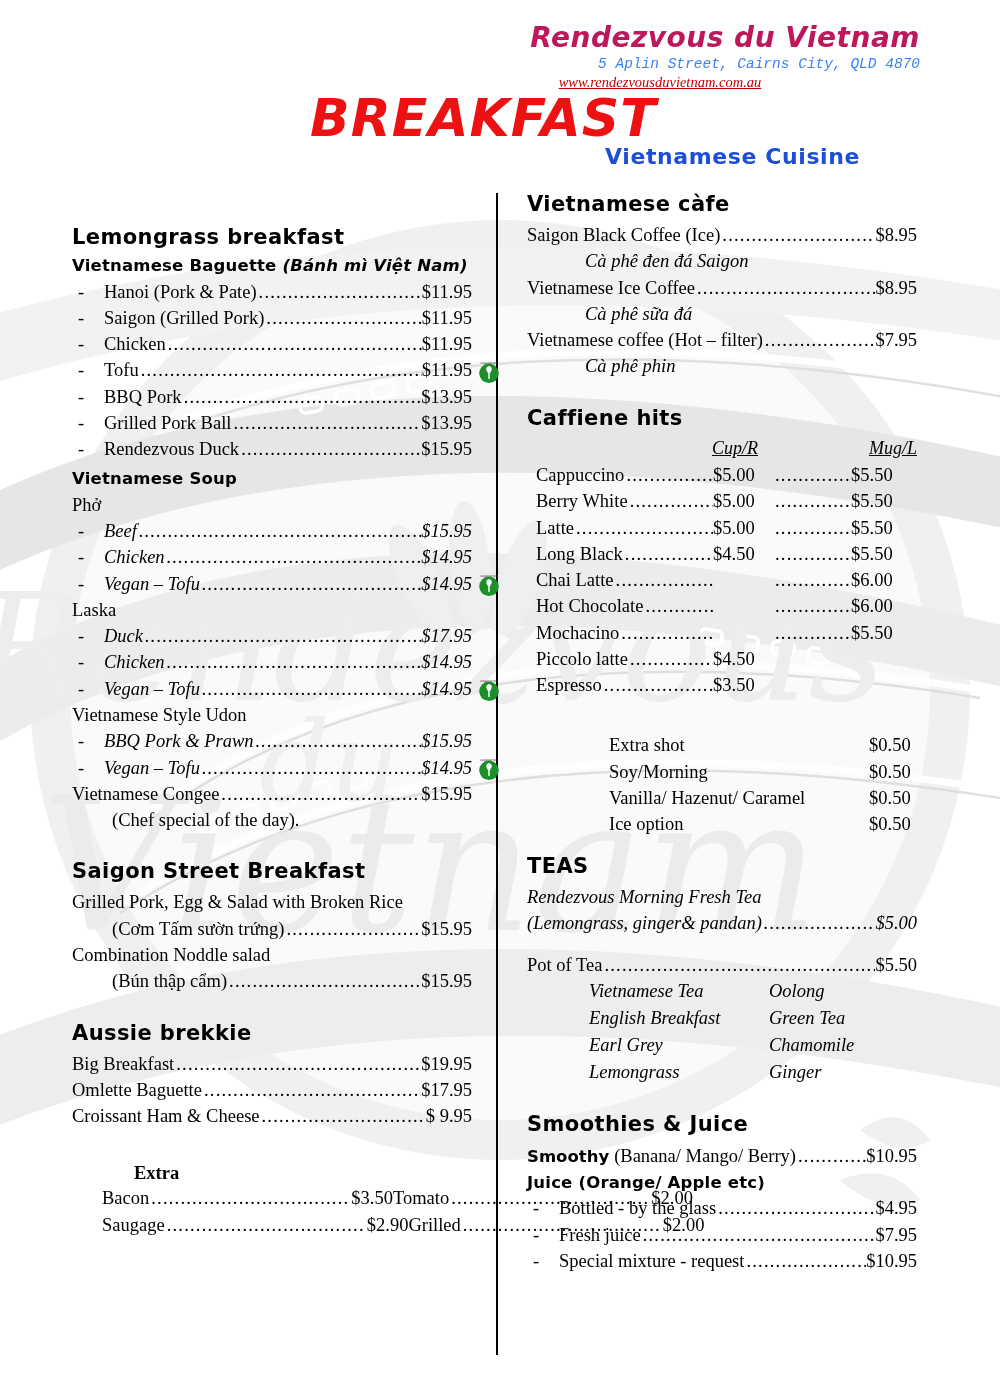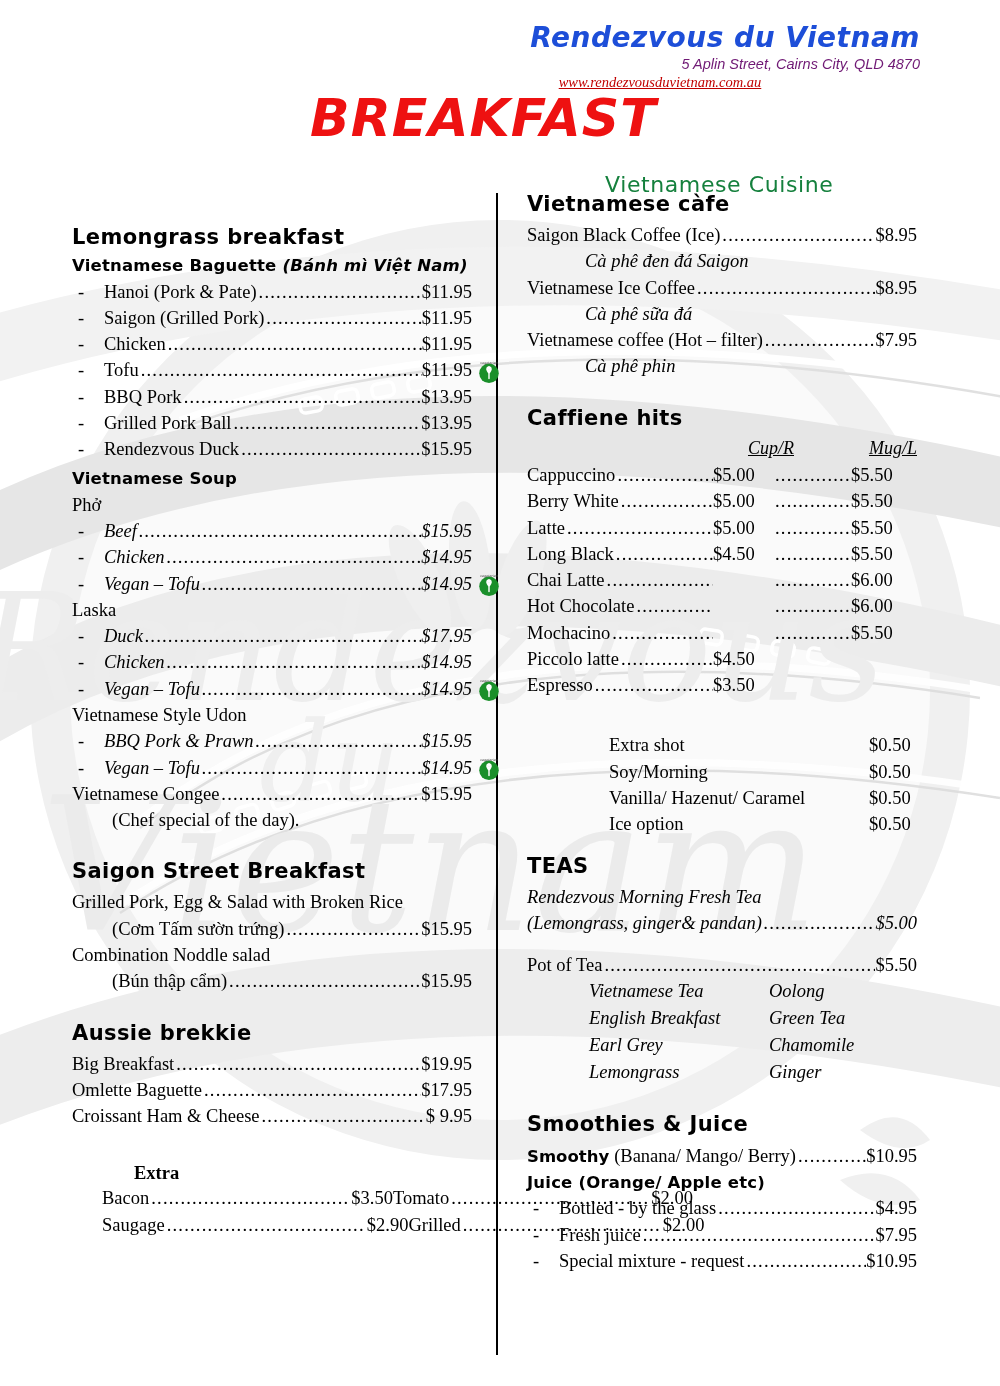--- a/index.html
+++ b/index.html
@@ -16,44 +16,44 @@
   
   .wm{position:absolute;inset:0;pointer-events:none;z-index:0;}
   .wm svg{position:absolute;left:0;top:0;}
 
   
   .brand-block{position:absolute;right:80px;top:24px;text-align:right;z-index:3;width:520px;}
   .brand-name{
     font-family:"DejaVu Sans", sans-serif;
     font-weight:bold;font-style:italic;
     font-size:28px;letter-spacing:0.5px;
-    color:#1d4ed8;line-height:1;
+    color:#be185d;line-height:1;
     white-space:nowrap;
   }
   .brand-addr{
-    font-family:Liberation Sans, sans-serif;
-    font-style:italic;font-size:14.5px;color:#701a75;margin-top:3px;line-height:1.25;
+    font-family:Liberation Mono, monospace;
+    font-style:italic;font-size:14.5px;color:#3b82f6;margin-top:3px;line-height:1.25;
   }
   .brand-url{
     font-family:"Liberation Serif", serif;
     font-style:italic;font-size:14.5px;color:#c00000;
     text-decoration:underline;line-height:1.25;text-align:center;
   }
 
   .big-title{
     position:absolute;left:310px;top:92px;z-index:3;
     font-family:"DejaVu Sans", sans-serif;
     font-weight:bold;font-style:italic;
     font-size:52px;letter-spacing:1px;
     color:#ee1111;line-height:1;
   }
   .cuisine{
     position:absolute;left:605px;top:144px;z-index:3;
     font-family:"DejaVu Sans", sans-serif;
-    font-weight:normal;font-size:22px;letter-spacing:0.6px;color:#15803d;margin-top:28px;
+    font-weight:bold;font-size:22px;letter-spacing:0.6px;color:#1d4ed8;
   }
 
   
   .divider{
     position:absolute;left:496px;top:193px;width:2px;height:1162px;
     background:#000;z-index:2;
   }
 
   
   .col{position:absolute;z-index:3;}
@@ -102,30 +102,30 @@
   
   .vegwrap{position:relative;}
   .veg{
     position:absolute;right:-30px;bottom:-1px;
     width:26px;height:26px;
   }
 
   
   .cafhead{
     display:flex;font-family:"Liberation Serif", serif;
-    font-size:18px;font-style:italic;line-height:1.4;margin-bottom:1px;
+    font-size:18px;font-style:italic;line-height:1.4;margin-bottom:1px;gap:36px;
   }
   .cafhead .sp{flex:1 1 auto;}
   .cafhead .c1{flex:0 0 112px;text-align:center;text-decoration:underline;}
   .cafhead .c2{flex:0 0 90px;text-align:right;text-decoration:underline;}
 
   .cafrow{
     display:flex;align-items:flex-start;
     font-family:"Liberation Serif", serif;
-    font-size:18.5px;line-height:1.42;white-space:nowrap;
+    font-size:18.5px;line-height:1.42;white-space:nowrap;margin-left:9px;
   }
   .cafrow .nm{flex:0 0 auto;}
   .cafrow .d1{
     flex:1 1 auto;min-width:4px;overflow:hidden;letter-spacing:1.2px;padding:0 2px;
   }
   .cafrow .d1::before{content:"........................................................................";}
   .cafrow .p1{flex:0 0 62px;text-align:left;}
   .cafrow .d2{
     flex:0 0 76px;overflow:hidden;letter-spacing:1.2px;text-align:left;
   }

